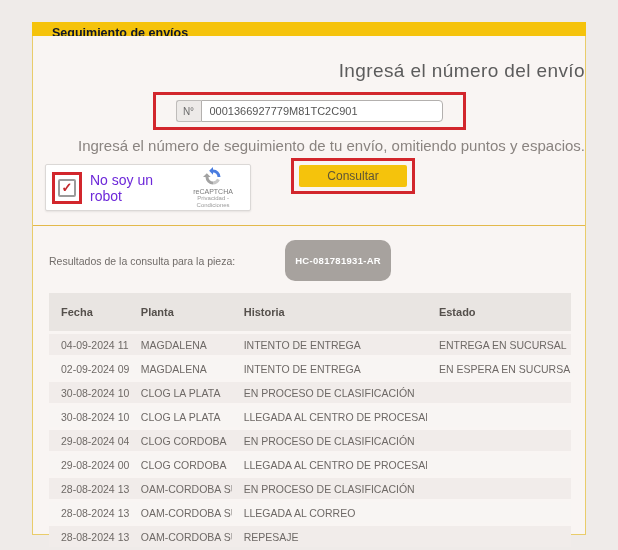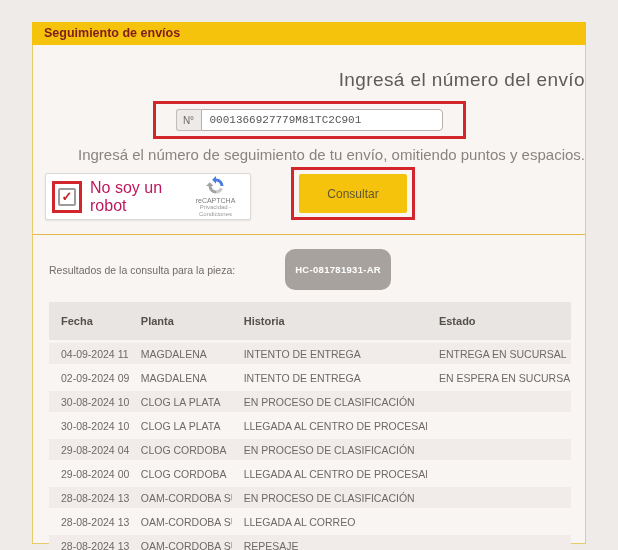--- a/index.html
+++ b/index.html
@@ -7,24 +7,24 @@
     width:618px; height:550px;
     background:#efebe9;
     font-family:"Liberation Sans", sans-serif;
     overflow:hidden;
   }
   .page-wrap { margin:22px auto 0; width:554px; }
 
   
   .panel-header {
     background:#f5c30c;
-    height:23px; line-height:23px;
-    padding-left:12px;
+    height:14px; line-height:23px;
+    padding-left:20px;
     font-size:12.5px; font-weight:bold;
-    color:#7f1d1d;
+    color:#0f172a;
   }
 
   
   .panel {
     background:#f9f5f3;
     border:1px solid #e9cc6a; border-top:none;
     height:499px; box-sizing:border-box;
     position:relative;
   }
 
@@ -44,51 +44,51 @@
     background:#edeae8; border:1px solid #bfbcba; border-right:none;
     border-radius:3px 0 0 3px;
     width:24px; text-align:center;
     font-size:10px; color:#6b6b6b; line-height:22px;
   }
   .track-input {
     width:242px; height:22px; box-sizing:border-box;
     border:1px solid #b3b0ae; border-radius:0 4px 4px 0;
     font-size:11px; color:#555; padding:0 8px;
     background:#fff; outline:none;
-    font-family:Liberation Mono, monospace;
+    font-family:Liberation Sans, sans-serif;
   }
 
   .helper { margin-top:7px; text-align:right; font-size:15px; color:#8a8480; }
 
   .captcha-row { margin-top:10px; display:flex; align-items:flex-start; padding-left:12px; }
   .captcha-card {
     width:206px; height:47px;
     background:#fff; border:1px solid #dbd8d6; border-radius:2px;
     box-shadow:0 1px 2px rgba(0,0,0,0.08);
     display:flex; align-items:center; box-sizing:border-box;
   }
   .checkbox-annotation { border:3px solid #d2262c; padding:4px 3px; margin-left:6px; }
   .captcha-checkbox {
     width:18px; height:18px; box-sizing:border-box;
     background:#fff; border:2px solid #9b9b9b; border-radius:2px;
     text-align:center; line-height:14px;
     font-size:13px; color:#c3272b; font-weight:bold;
     cursor:pointer;
   }
-  .captcha-label { font-size:16px; color:#be185d; margin-left:8px; }
+  .captcha-label { font-size:14px; color:#6d28d9; margin-left:8px; }
   .captcha-brand { margin-left:auto; margin-right:6px; text-align:center; line-height:1.1; }
   .captcha-brand .brand-name { font-size:7px; color:#7a7a7a; }
   .captcha-brand .brand-links { font-size:6px; color:#9a9a9a; }
 
   .consultar-annotation {
     margin-left:40px; margin-top:-6px;
     border:3px solid #d2262c; padding:4px 5px;
   }
   .consultar-button {
-    width:108px; height:39px;
+    width:108px; height:22px;
     background:#f5c30c; border:none; border-radius:2px;
     font-size:12px; color:#5f5636;
     font-family:"Liberation Sans", sans-serif;
     cursor:pointer;
   }
 
   .divider { margin-top:14px; border-top:1px solid #e3b94b; height:0; }
 
   .results-section { padding:14px 16px 0; }
   .results-label-row { display:flex; align-items:center;gap:44px; }

